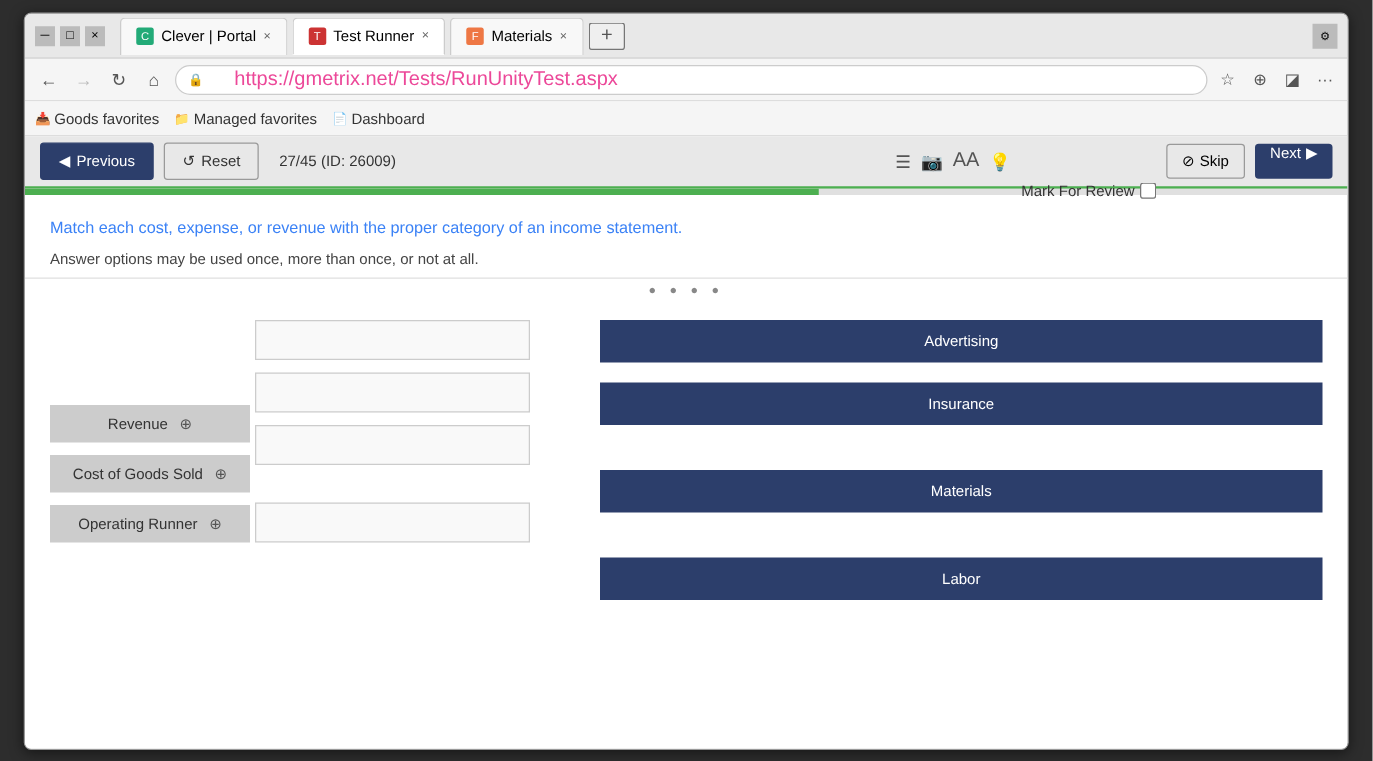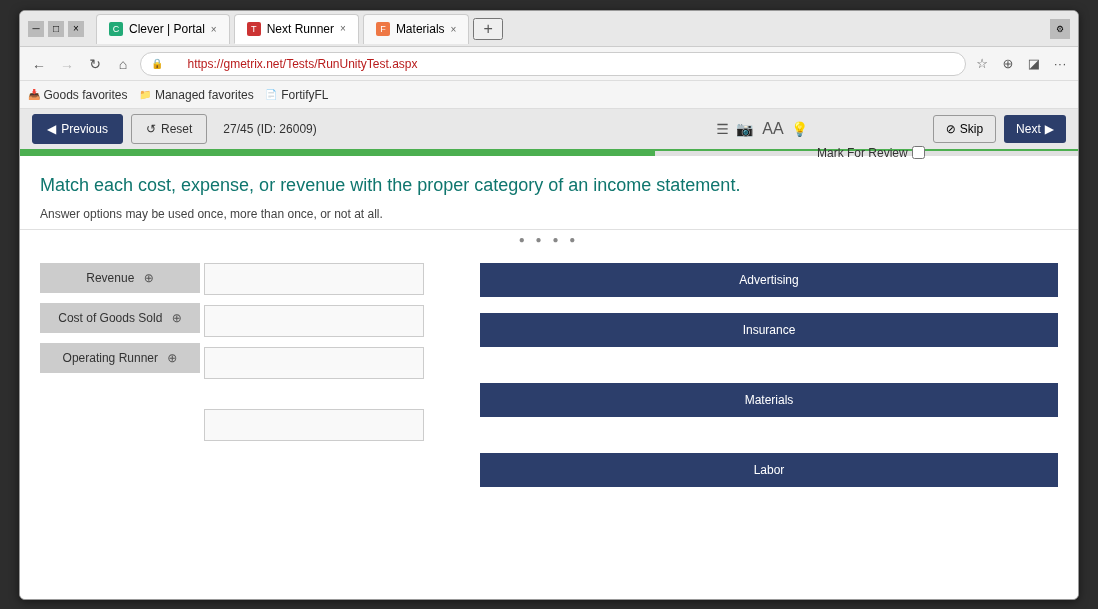--- a/index.html
+++ b/index.html
@@ -120,21 +120,21 @@
       height: 24px;
       border: 1px solid #ccc;
       border-radius: 12px;
       background: #fff;
       padding: 0 10px;
       font-size: 12px;
       display: flex; align-items: center;
       gap: 4px;
     }
     .lock-icon { color: #888; font-size: 10px; }
-    .url-text { color: #b91c1c; font-size: 12px; padding-left: 20px; }
+    .url-text { color: #ec4899; font-size: 16px; padding-left: 20px; }
     .toolbar-icons {
       display: flex; gap: 6px; align-items: center;
     }
     .toolbar-icon-btn {
       width: 20px; height: 20px;
       border: none; background: none;
       cursor: pointer; font-size: 13px; color: #555;
       display: flex; align-items: center; justify-content: center;
     }
 
@@ -220,38 +220,38 @@
     }
     .next-btn {
       height: 28px;
       padding: 0 12px;
       border: none;
       background: #2c3e6b;
       color: white;
       border-radius: 3px;
       cursor: pointer;
       font-size: 12px;
-      display: flex; align-items: center; gap: 4px;
+      display: flex; gap: 4px;
     }
 
     
     .progress-bar {
       height: 5px;
       background: #4CAF50;
       width: 60%;
     }
 
     
     .question-area {
       padding: 16px 20px 8px;
       border-bottom: 1px solid #e0e0e0;
     }
     .question-text {
-      font-size: 18px;
-      color: #0f766e;
+      font-size: 13px;
+      color: #3b82f6;
       margin-bottom: 8px;
       line-height: 1.5;
     }
     .answer-note {
       font-size: 12px;
       color: #444;
     }
     .dots-row {
       text-align: center;
       padding: 4px 0 8px;
@@ -303,21 +303,21 @@
       flex: 1;
       padding: 10px 20px;
       display: flex;
       flex-direction: column;
       gap: 16px;
     }
 
     .items-with-drops {
       display: flex;
       gap: 0;
-      align-items: flex-start;
+      align-items: flex-end;
     }
     .left-labels {
       display: flex;
       flex-direction: column;
       gap: 10px;
     }
     .drop-zones-col {
       display: flex;
       flex-direction: column;
       gap: 10px;
@@ -337,21 +337,21 @@
     </div>
 
     <div class="tab">
       <span class="tab-icon green">C</span>
       <span>Clever | Portal</span>
       <span class="tab-close">×</span>
     </div>
 
     <div class="tab active">
       <span class="tab-icon red">T</span>
-      <span>Next Runner</span>
+      <span>Test Runner</span>
       <span class="tab-close">×</span>
     </div>
 
     <div class="tab">
       <span class="tab-icon orange">F</span>
       <span>Materials</span>
       <span class="tab-close">×</span>
     </div>
 
     <button class="new-tab-btn">+</button>
@@ -382,21 +382,21 @@
     <span class="fav-item">
       <span class="fav-icon">📥</span>
       <span>Goods favorites</span>
     </span>
     <span class="fav-item">
       <span class="fav-icon">📁</span>
       <span>Managed favorites</span>
     </span>
     <span class="fav-item">
       <span class="fav-icon">📄</span>
-      <span>FortifyFL</span>
+      <span>Dashboard</span>
     </span>
   </div>
 
   <div class="page-content">
 
     <div class="quiz-toolbar">
       <button class="quiz-btn nav-btn-quiz">
         <span>◀</span>
         <span>Previous</span>
       </button>

